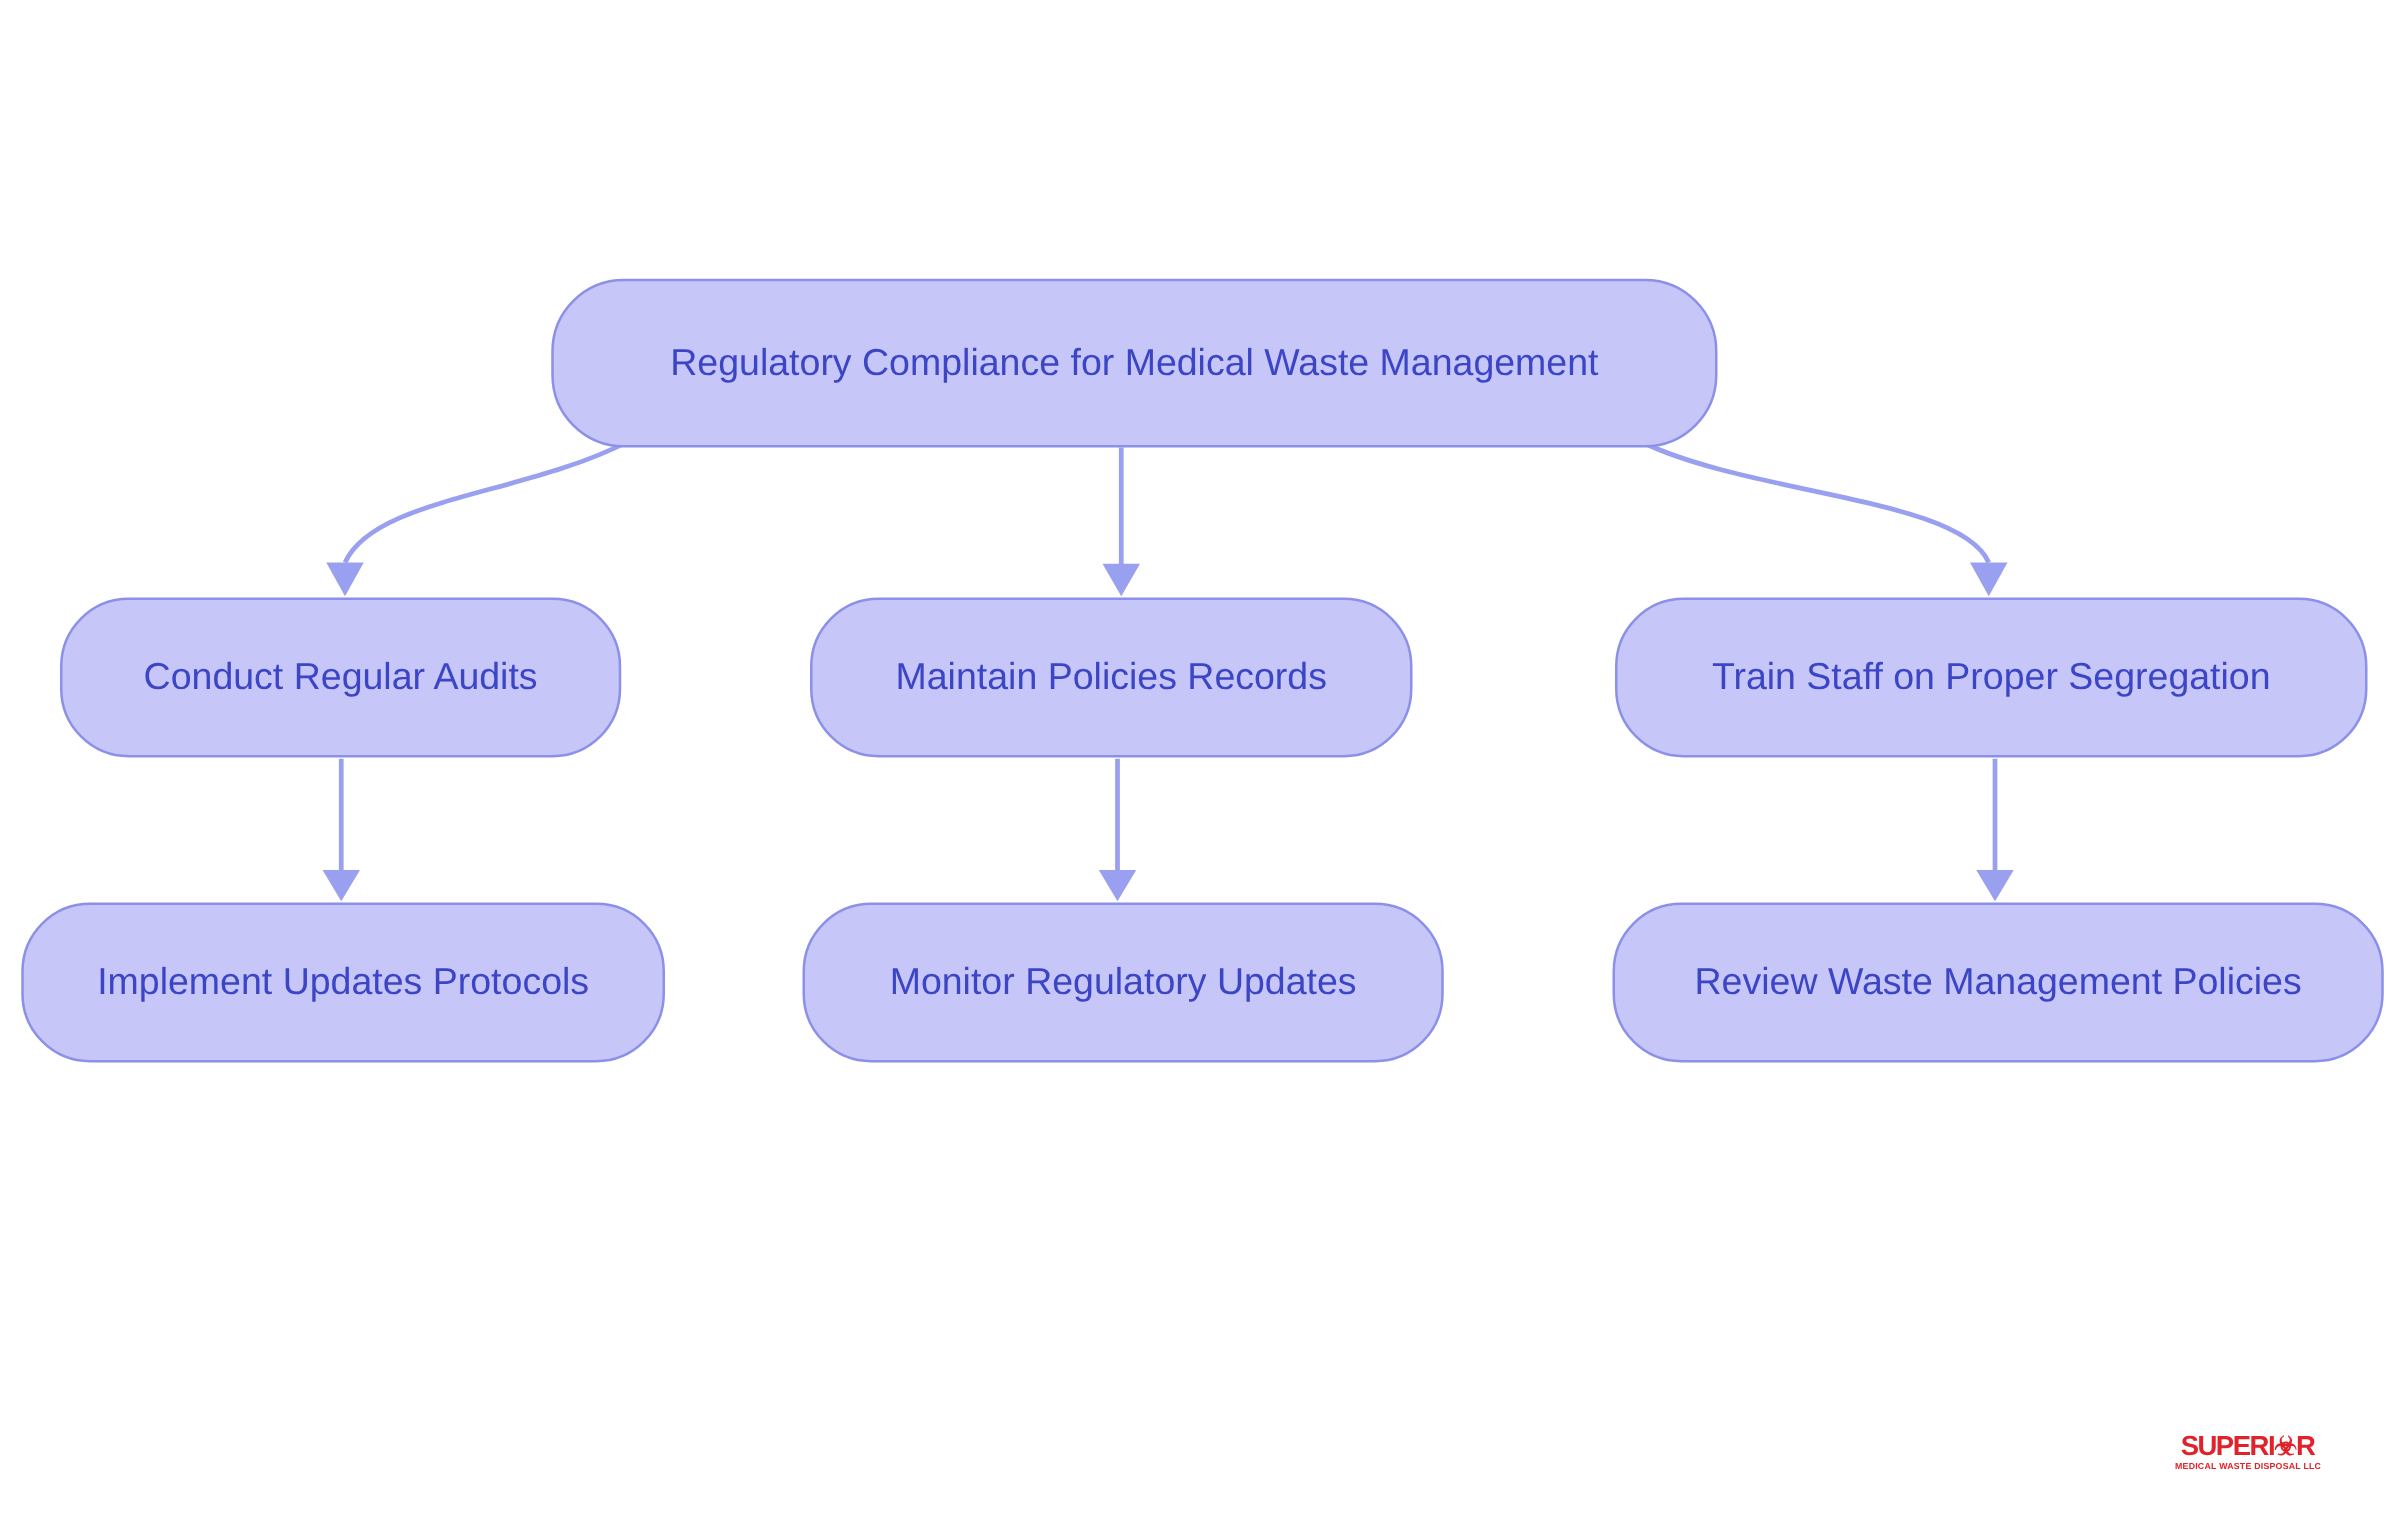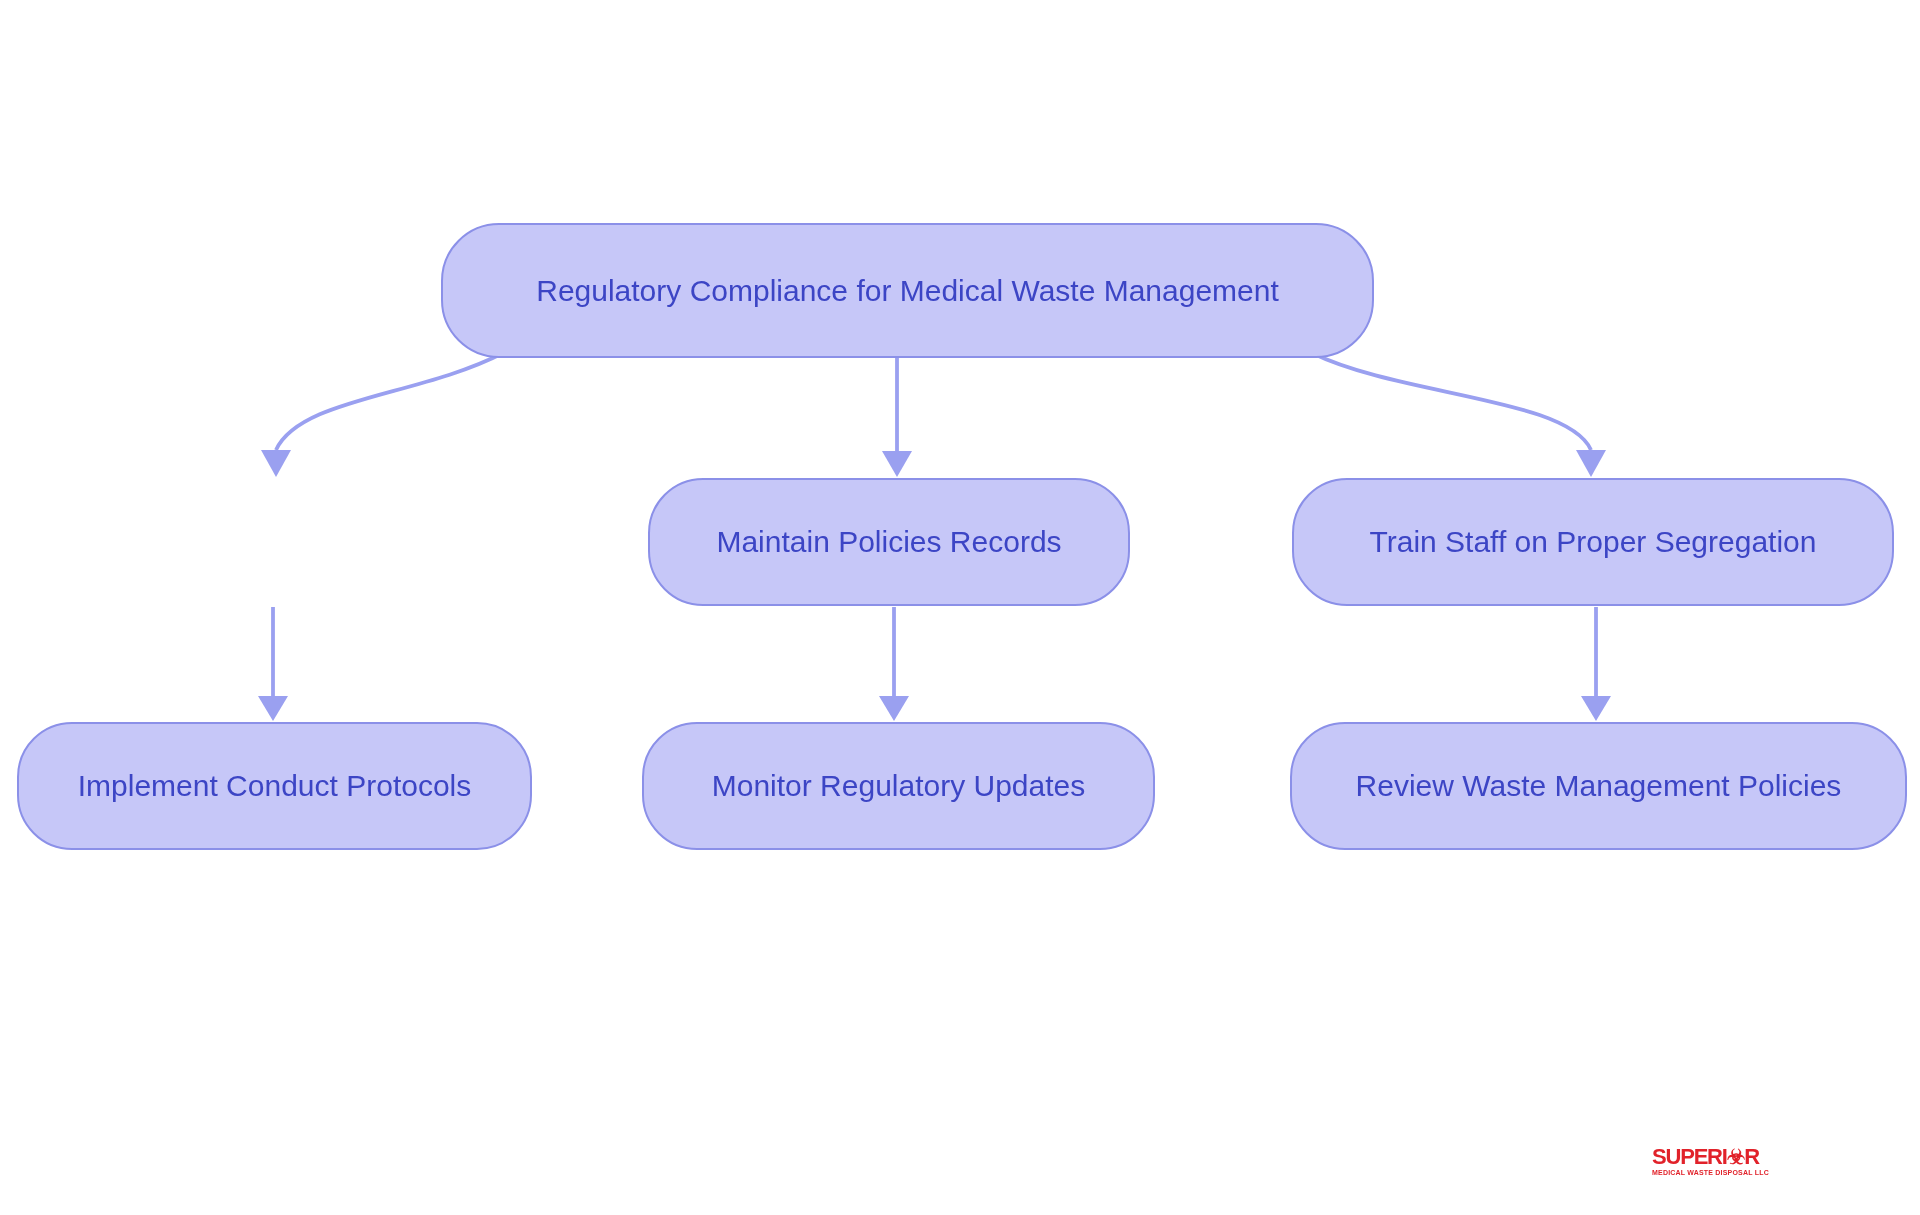--- a/index.html
+++ b/index.html
@@ -33,23 +33,23 @@
     border-radius:55px;
     color:var(--node-text);
     font-size:30px;
     line-height:1.2;
     text-align:center;
     padding:0 20px;
   }
   .node.root{border-radius:58px;}
   .watermark{
     position:absolute;
-    left:1652px;top:1146px;
+    left:1740px;top:1146px;
     width:116px;
-    text-align:left;
+    text-align:center;
     color:var(--watermark-red);
     line-height:1;
   }
   .wm-brand{
     font-weight:bold;
     font-size:22px;
     letter-spacing:-1.2px;
     white-space:nowrap;
   }
   .wm-bio{font-size:0.95em;}
@@ -84,31 +84,34 @@
     <polygon class="head" points="879,696 909,696 894,721"></polygon>
 
     <path class="edge" d="M1596,607 L1596,697"></path>
     <polygon class="head" points="1581,696 1611,696 1596,721"></polygon>
   </svg>
 
   <div class="node root" style="left:441px;top:223px;width:933px;height:135px;">
     <span>Regulatory Compliance for Medical Waste Management</span>
   </div>
 
+  <div class="node" style="left:48px;top:478px;width:449px;height:128px;">
+    <span>Conduct Regular Audits</span>
+  </div>
 
   <div class="node" style="left:648px;top:478px;width:482px;height:128px;">
     <span>Maintain Policies Records</span>
   </div>
 
   <div class="node" style="left:1292px;top:478px;width:602px;height:128px;">
     <span>Train Staff on Proper Segregation</span>
   </div>
 
   <div class="node" style="left:17px;top:722px;width:515px;height:128px;">
-    <span>Implement Conduct Protocols</span>
+    <span>Implement Updates Protocols</span>
   </div>
 
   <div class="node" style="left:1290px;top:722px;width:617px;height:128px;">
     <span>Review Waste Management Policies</span>
   </div>
 
   <div class="node" style="left:642px;top:722px;width:513px;height:128px;">
     <span>Monitor Regulatory Updates</span>
   </div>
 

